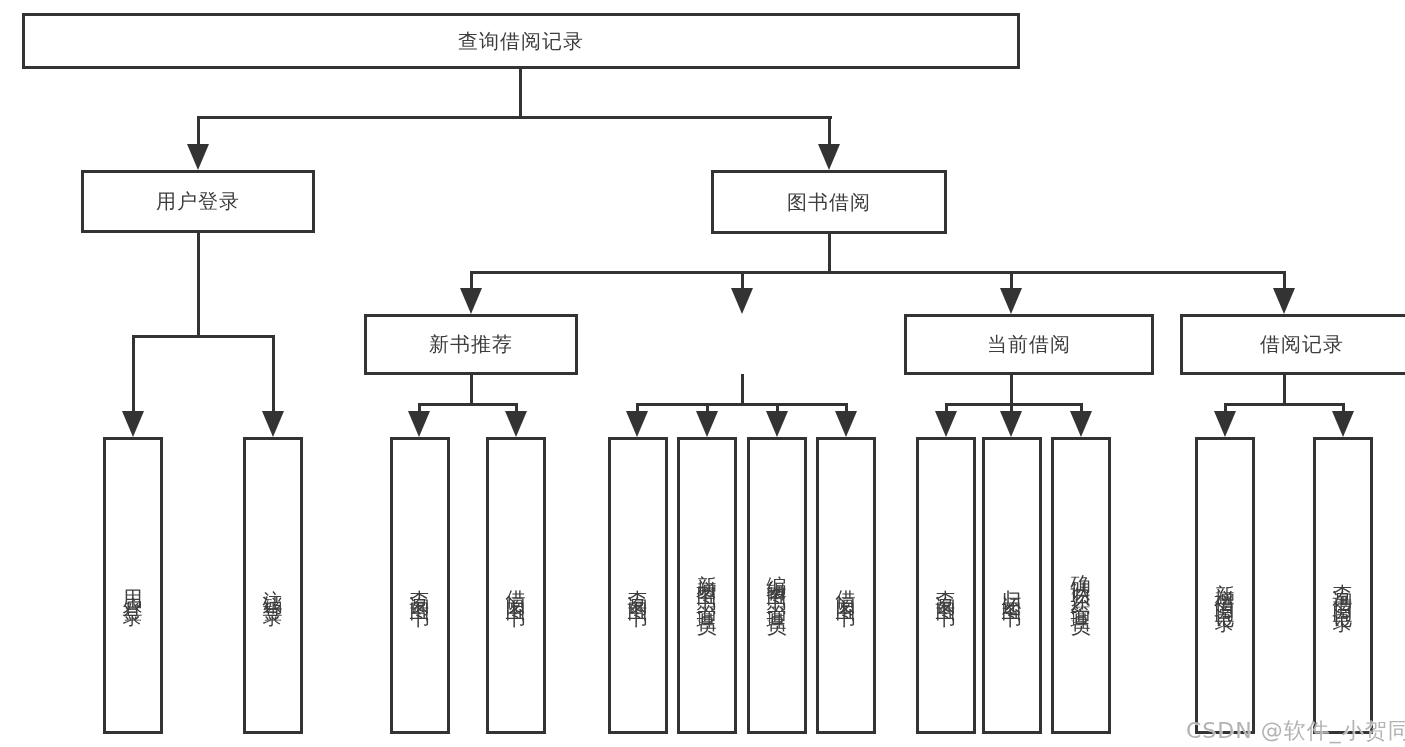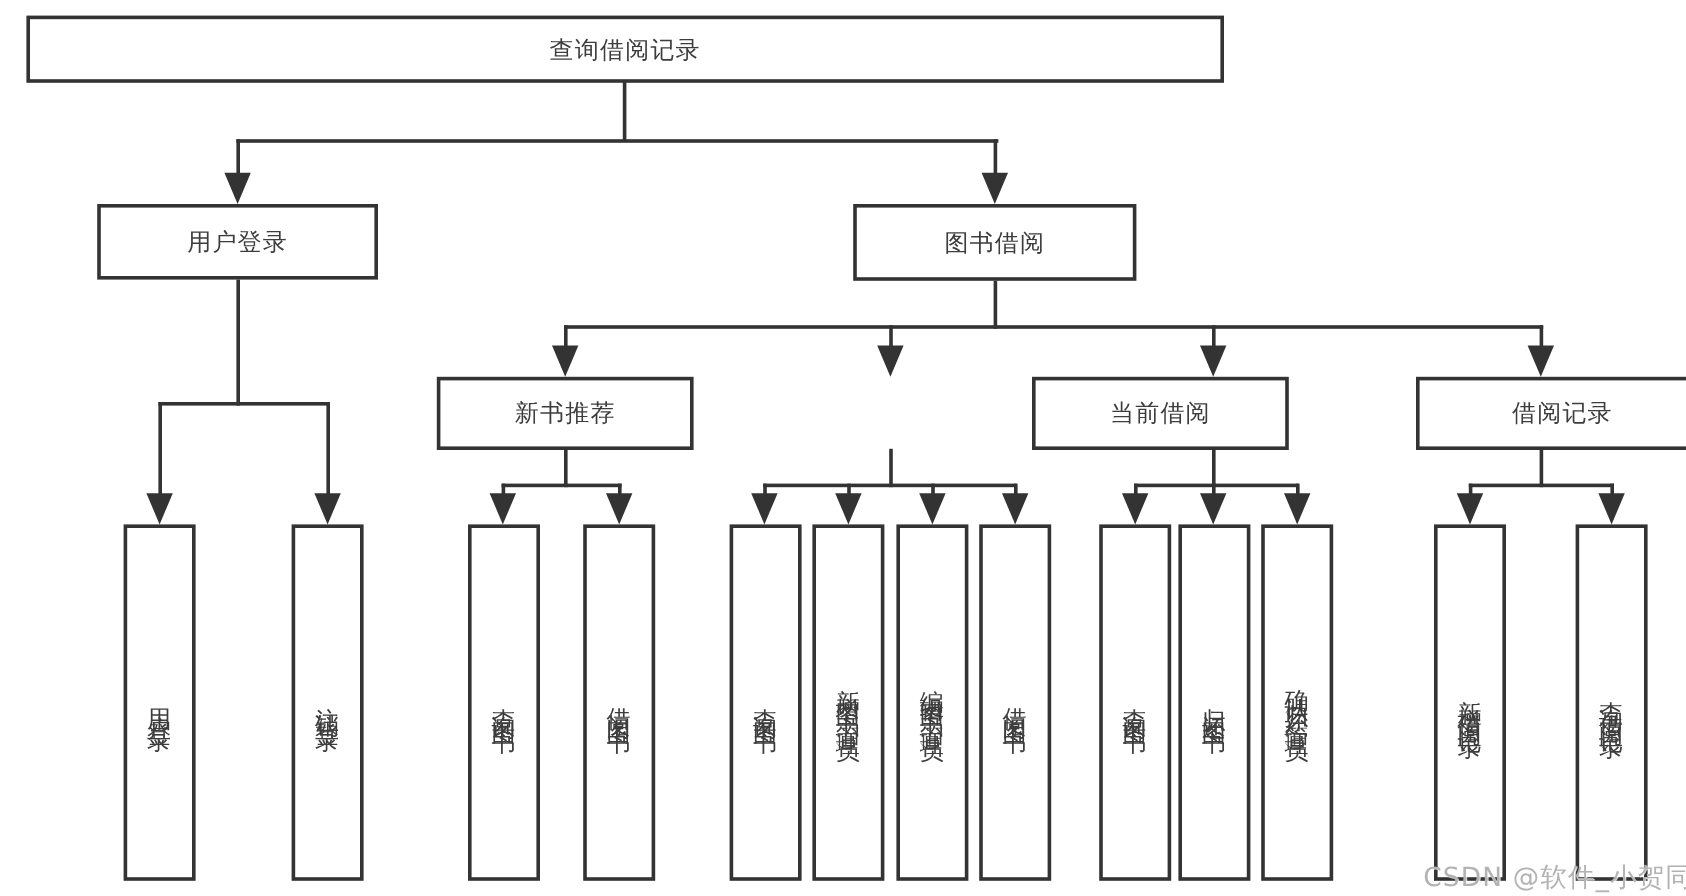--- a/index.html
+++ b/index.html
@@ -19,21 +19,21 @@
     position:absolute;border:3px solid var(--line);background:#fff;
     display:flex;align-items:center;justify-content:center;
     color:var(--text);font-size:20px;letter-spacing:1px;
   }
   .root{left:22px;top:13px;width:998px;height:56px;}
   .b-user{left:81px;top:170px;width:234px;height:63px;}
   .b-mgmt{left:711px;top:170px;width:236px;height:64px;}
   .l3{top:314px;height:61px;}
   .g0{left:364px;width:214px;}
   .g1{left:635px;width:214px;}
-  .g2{left:860px;width:214px;}
+  .g2{left:904px;width:250px;}
   .g3{left:1180px;width:244px;}
   .leaf{top:437px;width:60px;height:297px;}
   .vt{
     writing-mode:vertical-rl;text-orientation:upright;
     letter-spacing:6px;font-size:20px;line-height:1;color:var(--text);
   }
   
   .v{position:absolute;width:3px;background:var(--line);}
   .h{position:absolute;height:3px;background:var(--line);}
   .arr{

